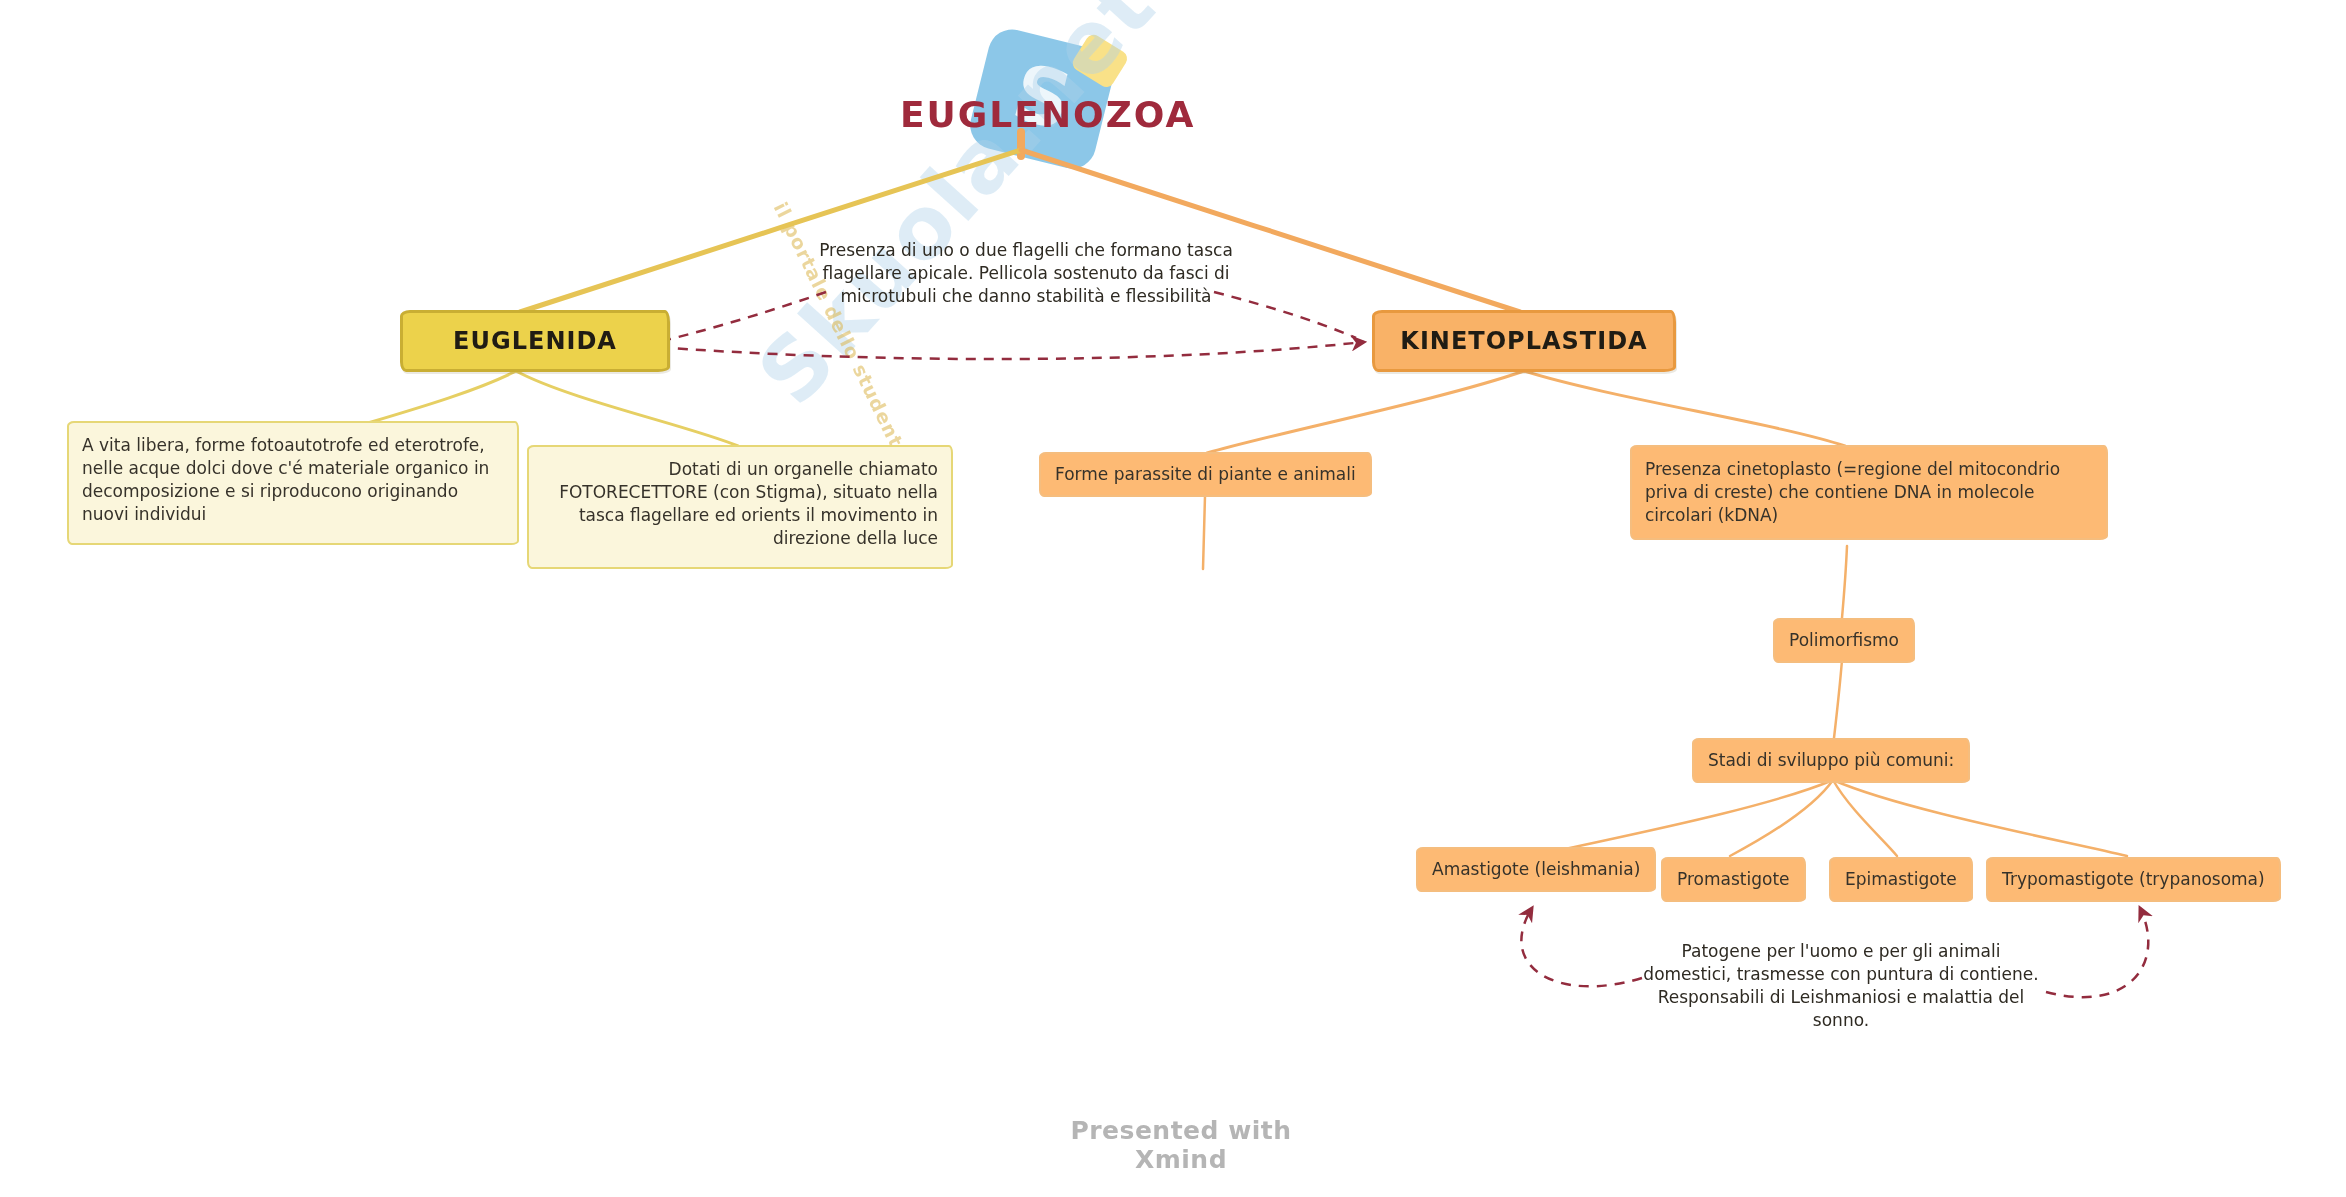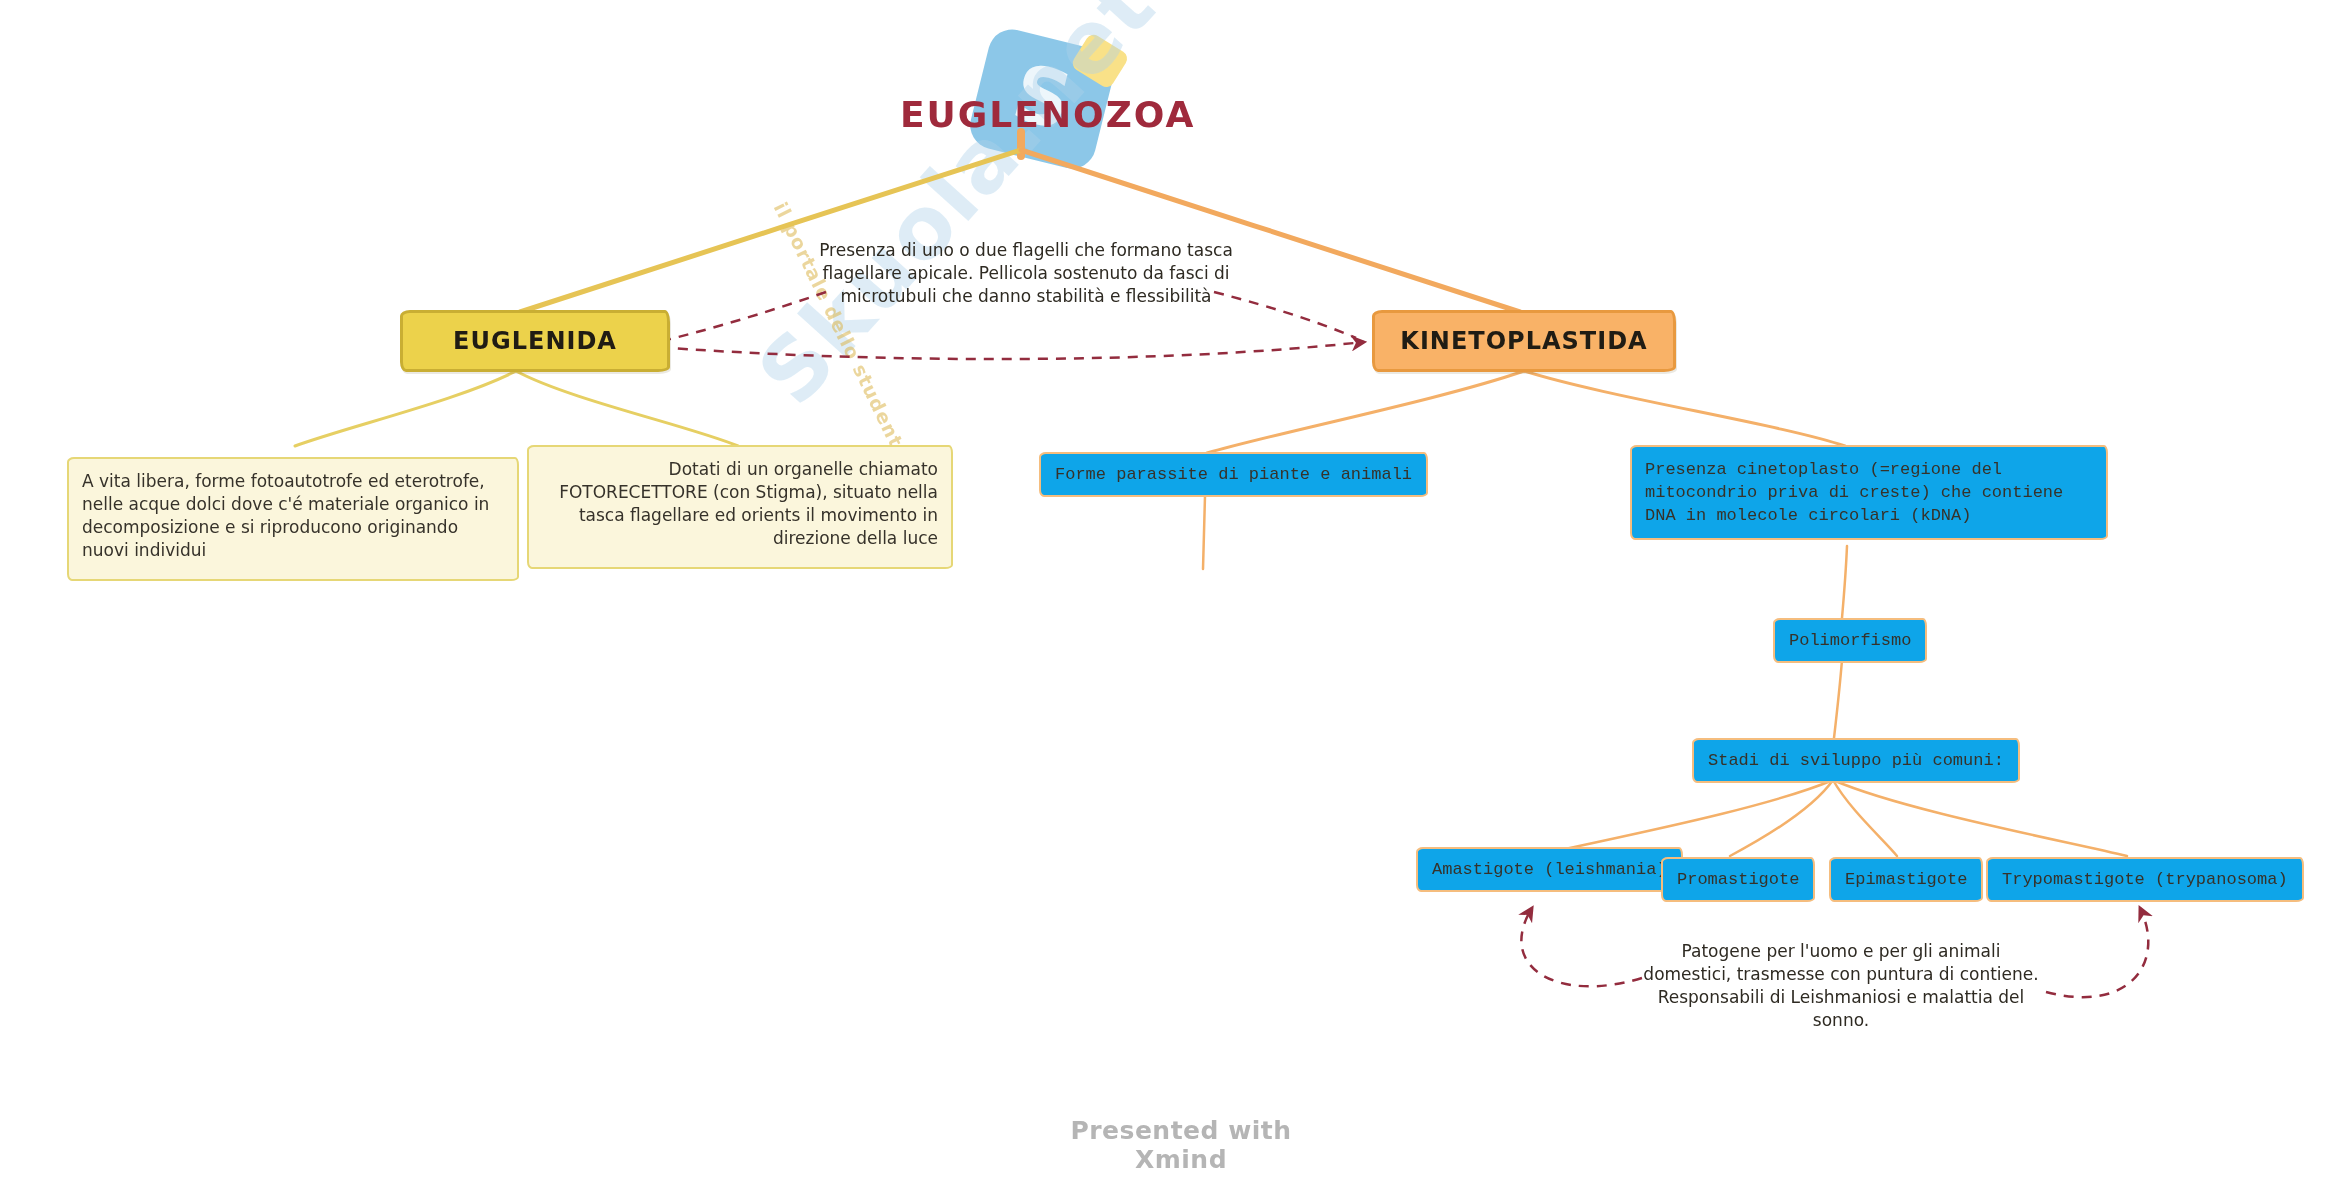--- a/index.html
+++ b/index.html
@@ -67,21 +67,21 @@
   .topic-euglenida{ background:#ecd24b; border-color:#c9ae33; }
   .topic-kinetoplastida{ background:#f9b267; border-color:#e8993f; }
 
   .sub{
     font-size:17px; line-height:23px;
     border:2px solid;
     border-radius:7px 4px 8px 5px / 5px 8px 4px 7px;
     padding:11px 13px;
   }
   .sub.yellow{ background:#fbf6dc; border-color:#e6d776; }
-  .sub.orange{ background:#0ea5e9; border-color:#f5bd7e;font-family:Liberation Mono, monospace; }
+  .sub.orange{ background:#fdba74; border-color:#f5bd7e; }
   .leaf{ white-space:nowrap; padding:9px 14px; }
 
   .note{
     font-size:17px; line-height:23px; text-align:center; color:#2e2a22;
   }
 
   .footer{
     left:1036px; top:1116px; width:290px;
     font-size:25px; font-weight:bold; letter-spacing:.5px;
     color:#b5b5b5; text-align:center;
@@ -134,21 +134,21 @@
     <path d="M 2046 992 C 2130 1014, 2166 962, 2140 908" stroke="#932c3e" stroke-width="2.5" stroke-dasharray="10 8" fill="none" marker-end="url(#arrow)"></path>
   </svg>
 
   <div class="node map-title">EUGLENOZOA</div>
 
   <div class="node note" style="left:811px; top:239px; width:430px;">Presenza di uno o due flagelli che formano tasca flagellare apicale. Pellicola sostenuto da fasci di microtubuli che danno stabilità e flessibilità</div>
 
   <div class="node main-topic topic-euglenida" style="left:400px; top:310px; width:270px; height:62px;">EUGLENIDA</div>
   <div class="node main-topic topic-kinetoplastida" style="left:1372px; top:310px; width:304px; height:62px;">KINETOPLASTIDA</div>
 
-  <div class="node sub yellow" style="left:67px; top:457px; width:452px; height:124px;">A vita libera, forme fotoautotrofe ed eterotrofe, nelle acque dolci dove c'é materiale organico in decomposizione e si riproducono originando nuovi individui</div>
+  <div class="node sub yellow" style="left:67px; top:421px; width:452px; height:124px;">A vita libera, forme fotoautotrofe ed eterotrofe, nelle acque dolci dove c'é materiale organico in decomposizione e si riproducono originando nuovi individui</div>
   <div class="node sub yellow" style="left:527px; top:445px; width:426px; height:124px;text-align:right;">Dotati di un organelle chiamato FOTORECETTORE (con Stigma), situato nella tasca flagellare ed orients il movimento in direzione della luce</div>
 
   <div class="node sub orange leaf" style="left:1039px; top:452px;">Forme parassite di piante e animali</div>
   <div class="node sub orange" style="left:1630px; top:445px; width:478px;">Presenza cinetoplasto (=regione del mitocondrio priva di creste) che contiene DNA in molecole circolari (kDNA)</div>
   <div class="node sub orange leaf" style="left:1773px; top:618px;">Polimorfismo</div>
   <div class="node sub orange leaf" style="left:1692px; top:738px;">Stadi di sviluppo più comuni:</div>
 
   <div class="node sub orange leaf" style="left:1416px; top:847px;">Amastigote (leishmania)</div>
   <div class="node sub orange leaf" style="left:1661px; top:857px;">Promastigote</div>
   <div class="node sub orange leaf" style="left:1829px; top:857px;">Epimastigote</div>

